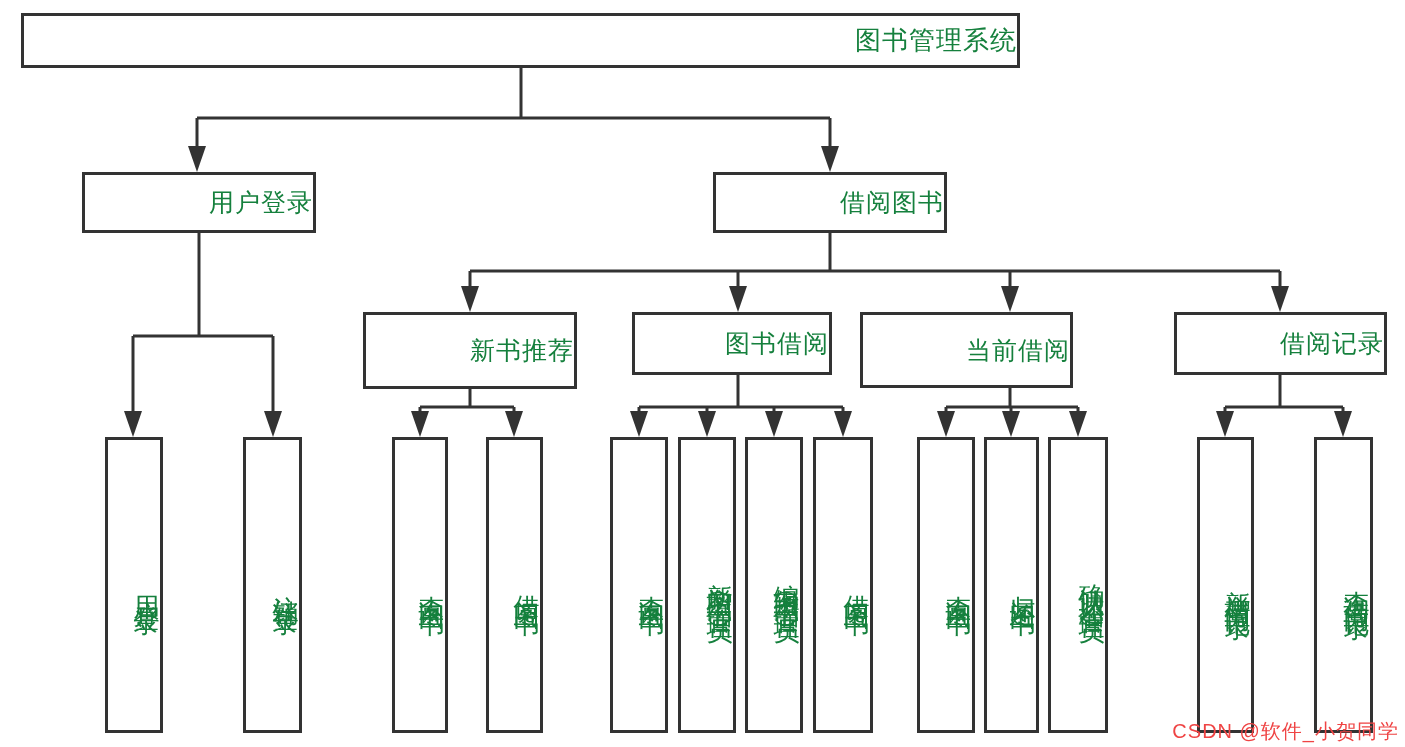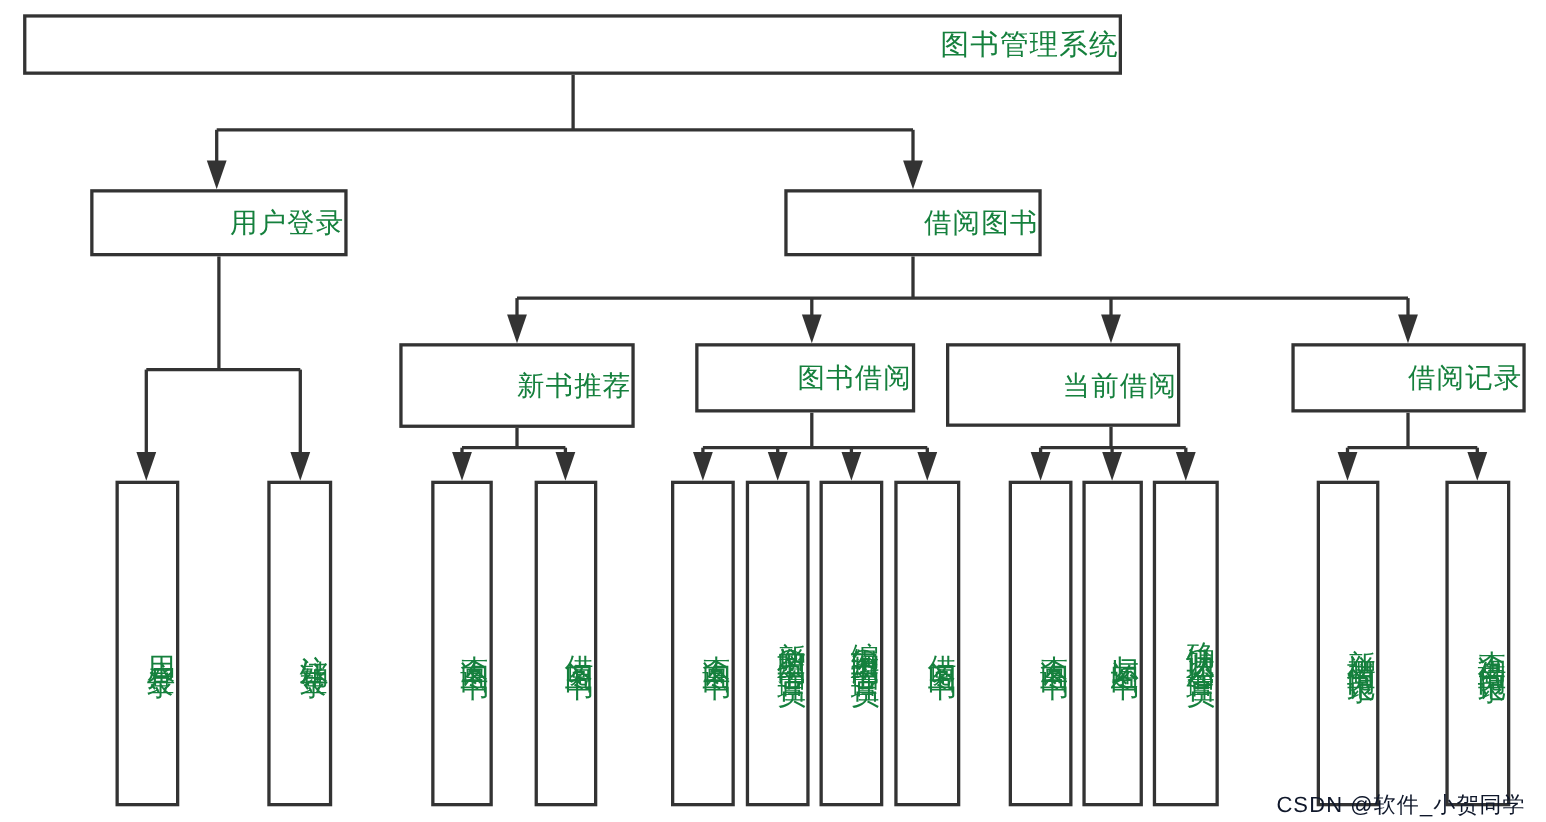--- a/index.html
+++ b/index.html
@@ -14,22 +14,22 @@
     box-sizing:border-box;display:flex;align-items:center;justify-content:flex-end;
     color:#15803d;
   }
   .root-label{font-size:26px;letter-spacing:1px;}
   .h-label{font-size:25px;letter-spacing:1px;}
   .v-label{
     writing-mode:vertical-rl;text-orientation:mixed;
     font-size:26px;letter-spacing:5px;line-height:1;
   }
   .watermark{
-    position:absolute;right:18px;bottom:2px;
-    font-size:20px;color:#0f172a;letter-spacing:1px;white-space:nowrap;
+    position:absolute;right:6px;bottom:2px;
+    font-size:20px;color:#ef4444;letter-spacing:1px;white-space:nowrap;
   }
 </style>
 </head>
 <body>
 
 <div class="stage">
 
   <svg class="connectors" width="1405" height="747" viewBox="0 0 1405 747" aria-hidden="true">
     <g stroke="#333333" stroke-width="3" fill="none">
 

